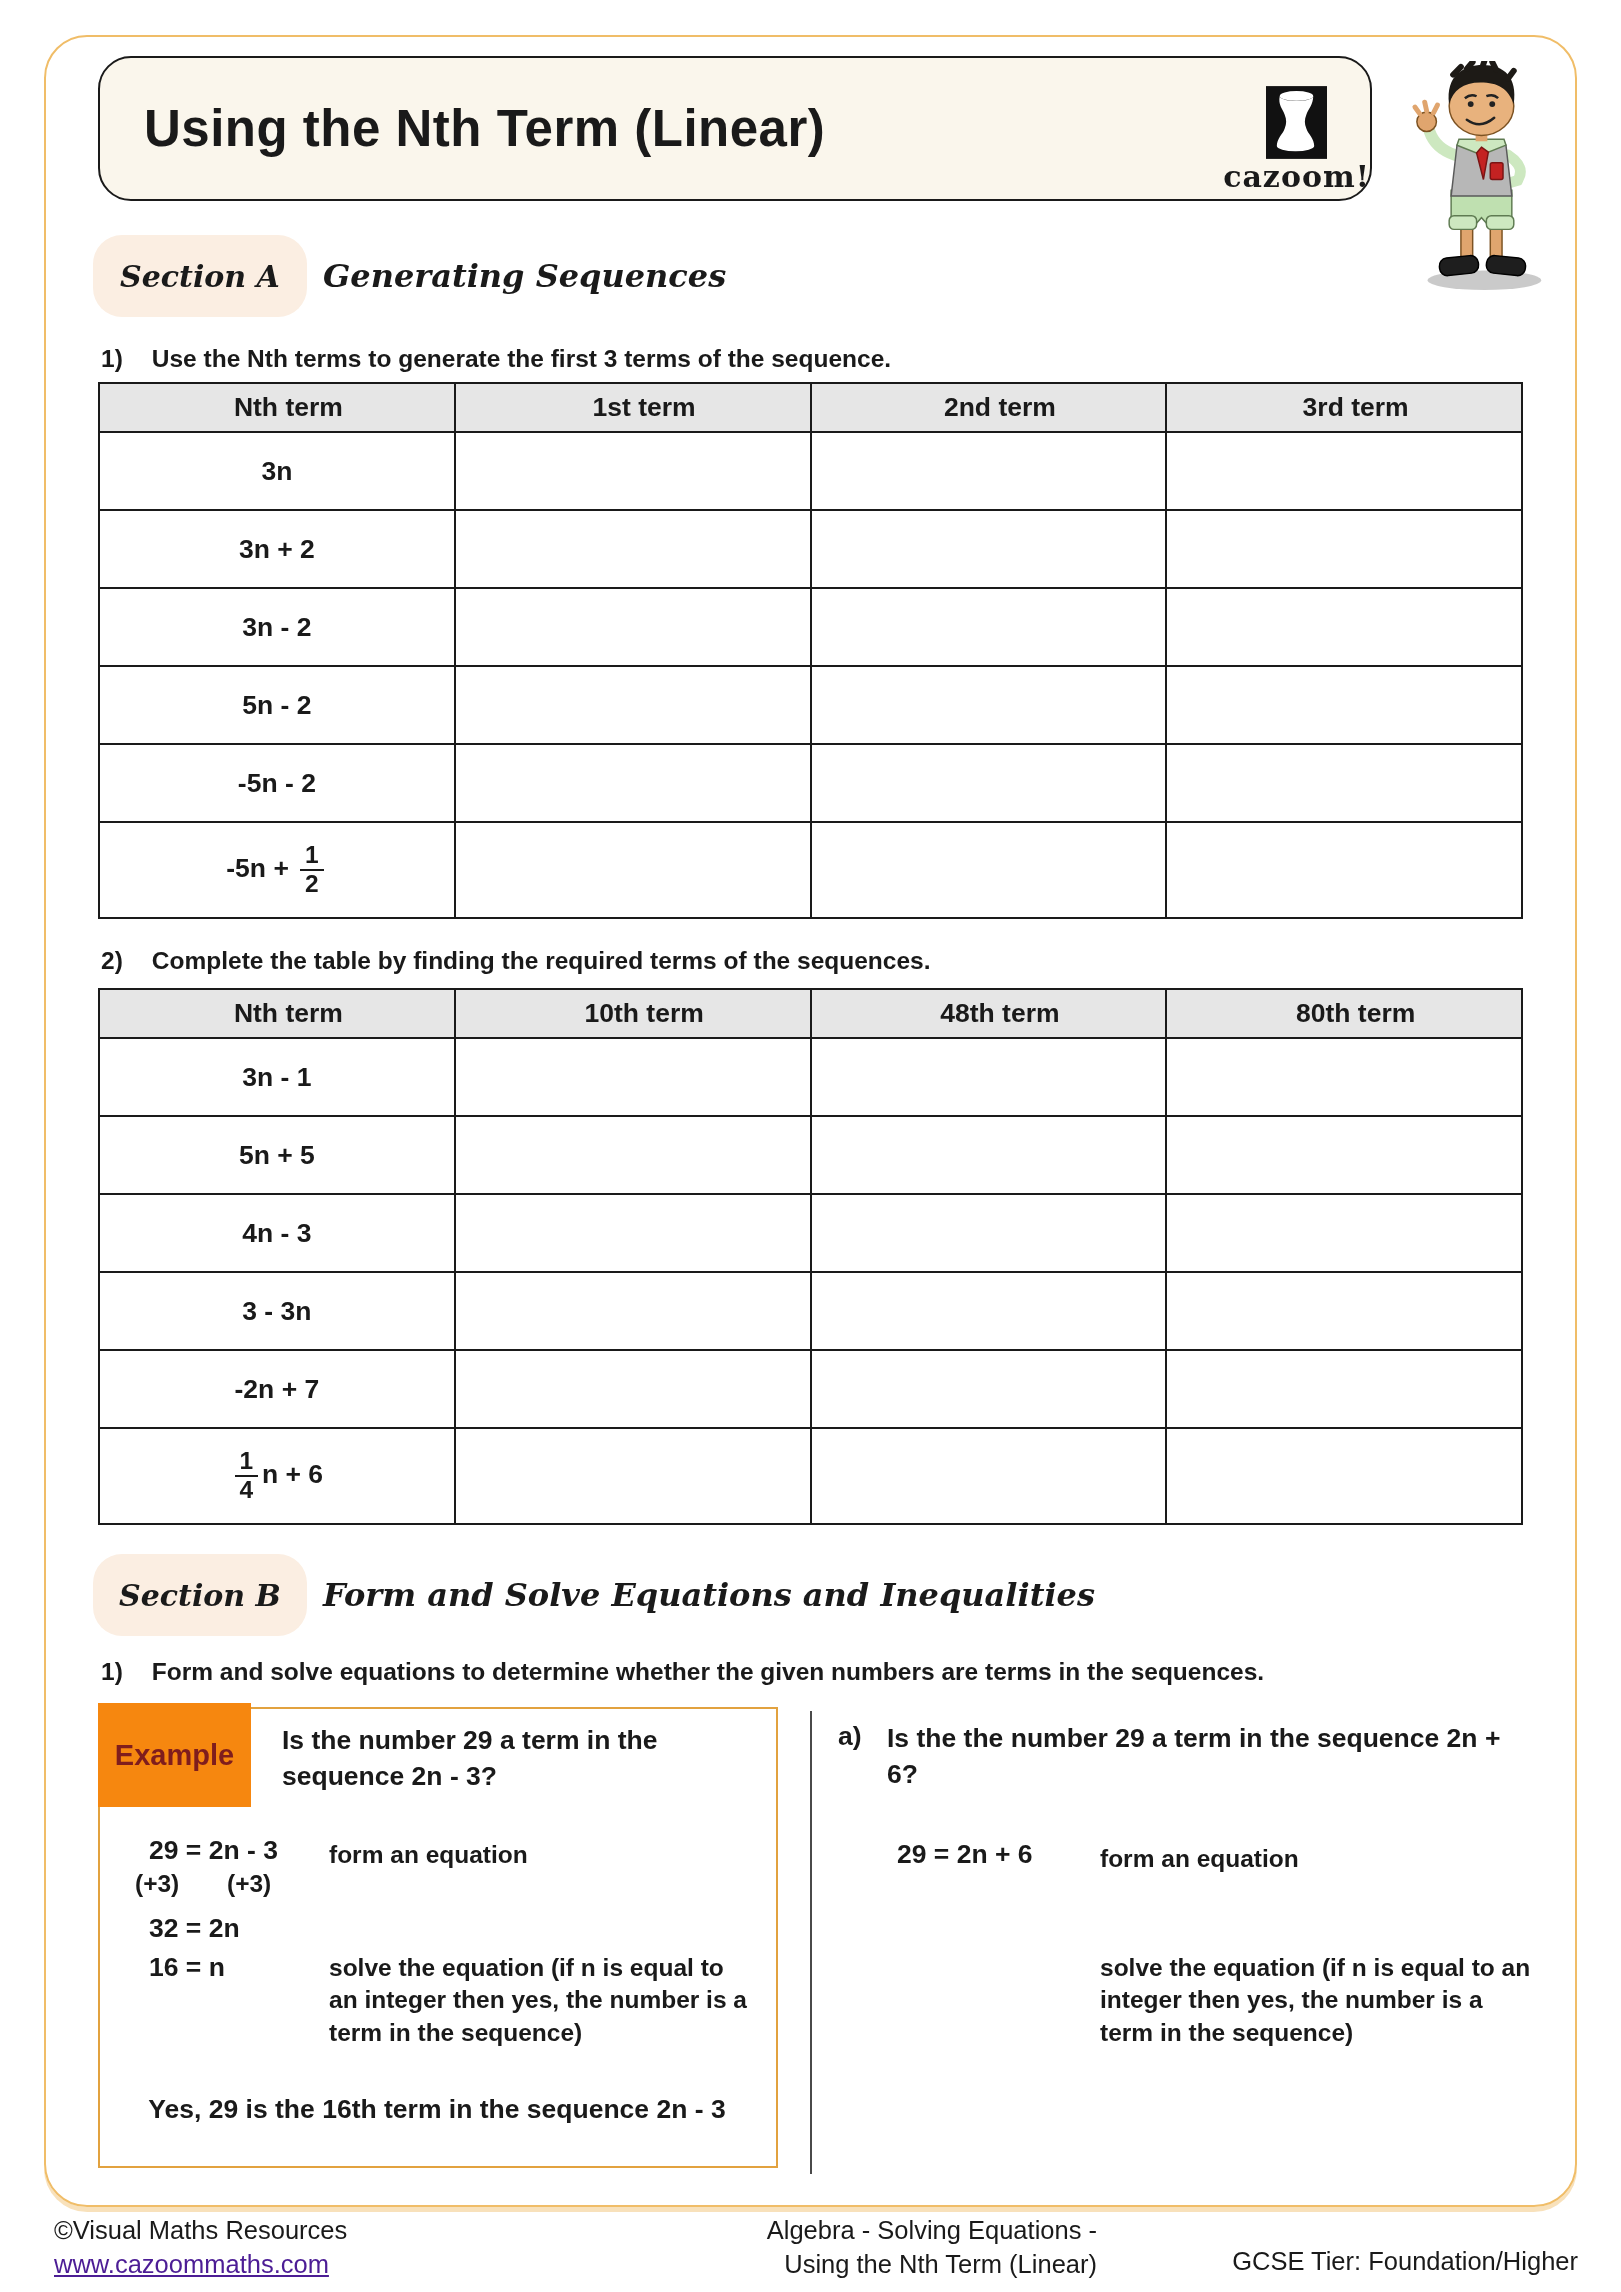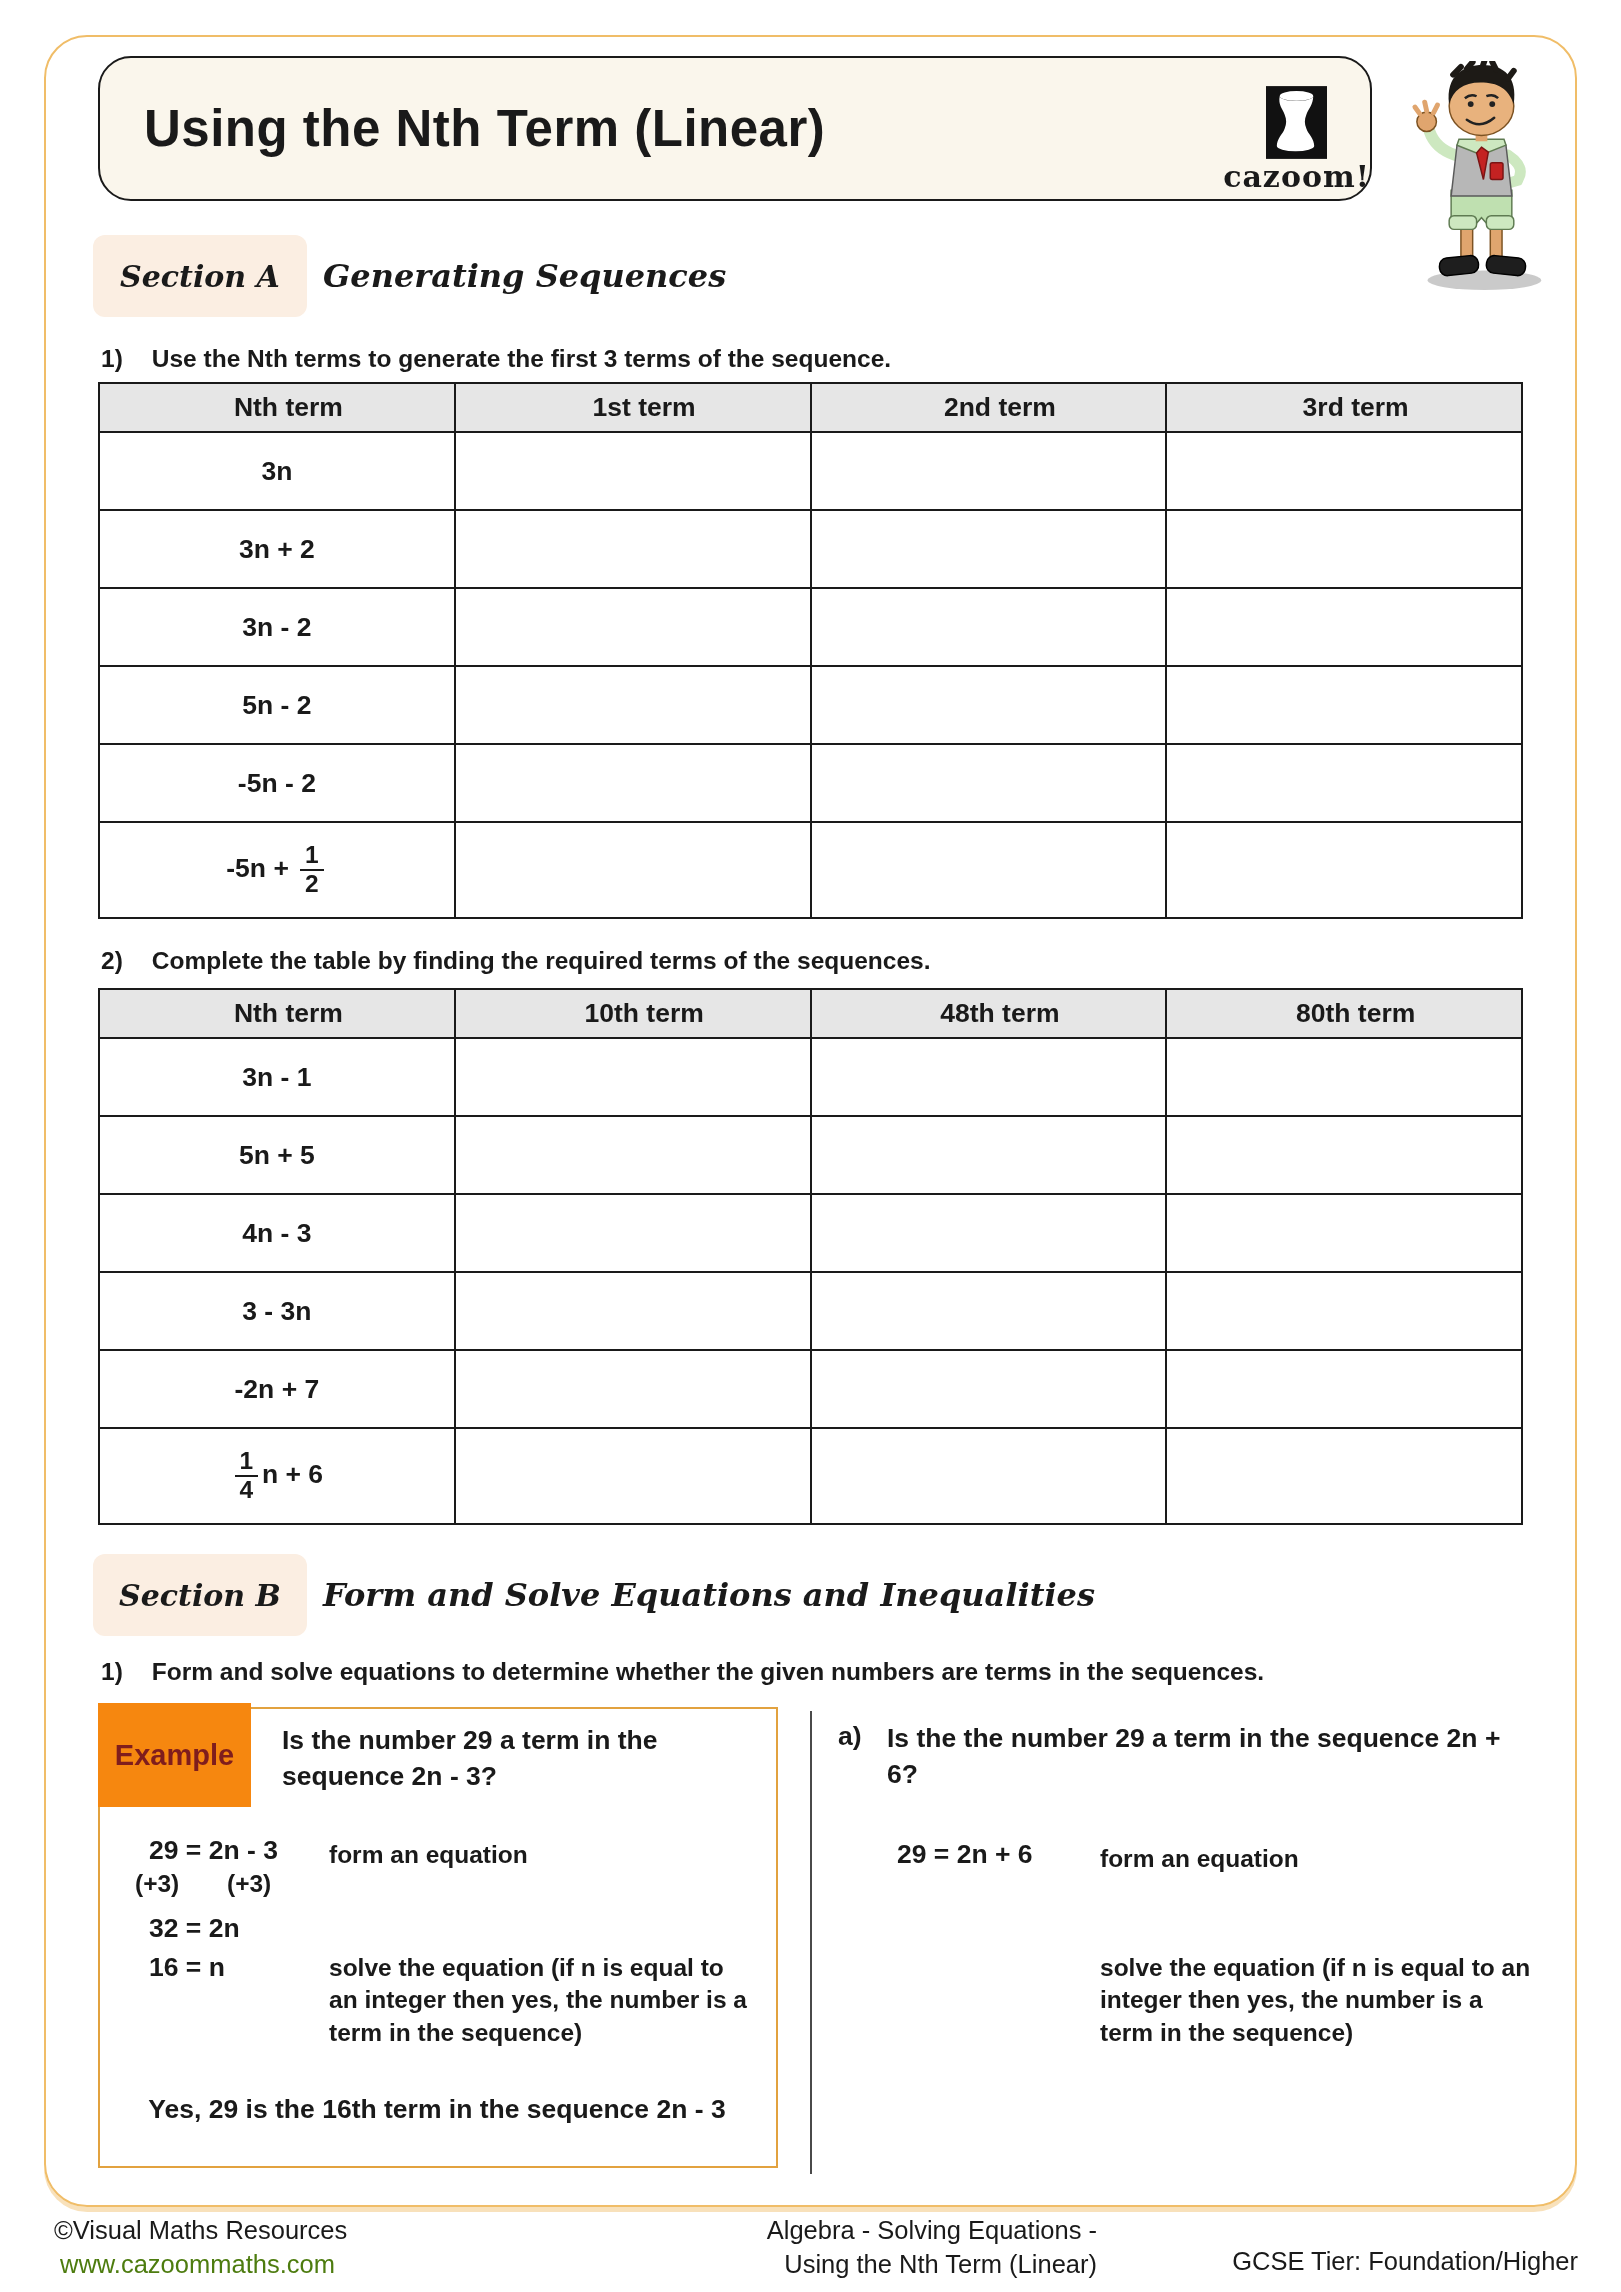--- a/index.html
+++ b/index.html
@@ -23,21 +23,21 @@
     display:flex;align-items:center;padding-left:44px;box-sizing:border-box;
   }
   .page-title{font-size:51px;font-weight:800;letter-spacing:0.5px;}
   .logo{left:1223px;top:86px;width:147px;text-align:center;}
   .logo-mark{width:61px;height:73px;display:block;margin:0 auto;}
   .brand-text{font-family:"DejaVu Serif","Liberation Serif",serif;font-weight:700;font-size:30px;letter-spacing:1px;}
   .mascot{left:1394px;top:61px;width:173px;height:233px;}
 
   
   .pill{
-    background:#FBEEE2;border-radius:12px;width:214px;height:82px;
+    background:#FBEEE2;border-radius:29px;width:214px;height:82px;
     display:flex;align-items:center;justify-content:center;
   }
   .serif-h{font-family:"DejaVu Serif","Liberation Serif",serif;font-style:italic;font-weight:700;}
   .sec-label{font-size:30px;}
   .sec-heading{font-size:32px;height:82px;display:flex;align-items:center;}
 
   
   .q{display:flex;gap:29px;font-size:24.5px;font-weight:700;}
 
   
@@ -66,21 +66,21 @@
   }
   .ex-q{left:282px;top:1723px;width:421px;font-size:26.5px;font-weight:700;line-height:1.35;}
   .eq{font-size:26.5px;font-weight:700;}
   .note{font-size:24.5px;font-weight:700;line-height:1.32;}
   .ex-answer{left:116px;top:2094px;width:642px;text-align:center;font-size:26.5px;font-weight:700;}
   .divider{left:810px;top:1711px;width:2px;height:463px;background:#4a4a4a;}
   .pa-q{left:887px;top:1721px;width:617px;font-size:26.5px;font-weight:700;line-height:1.35;}
 
   
   .footer-left{left:54px;top:2213px;font-size:25.5px;line-height:1.35;}
-  .weblink{color:#4d7c0f;cursor:pointer;margin-left:6px;}
+  .weblink{color:#4c1d95;text-decoration:underline;cursor:pointer;}
   .footer-center{left:529px;top:2213px;width:568px;text-align:right;font-size:25.5px;line-height:1.35;}
   .footer-right{left:1157px;top:2247px;width:421px;text-align:right;font-size:25.5px;}
 </style>
 </head>
 <body>
 
 <div class="abs page-border"></div>
 
 <div class="abs title-box">
   <span class="page-title">Using the Nth Term (Linear)</span>

